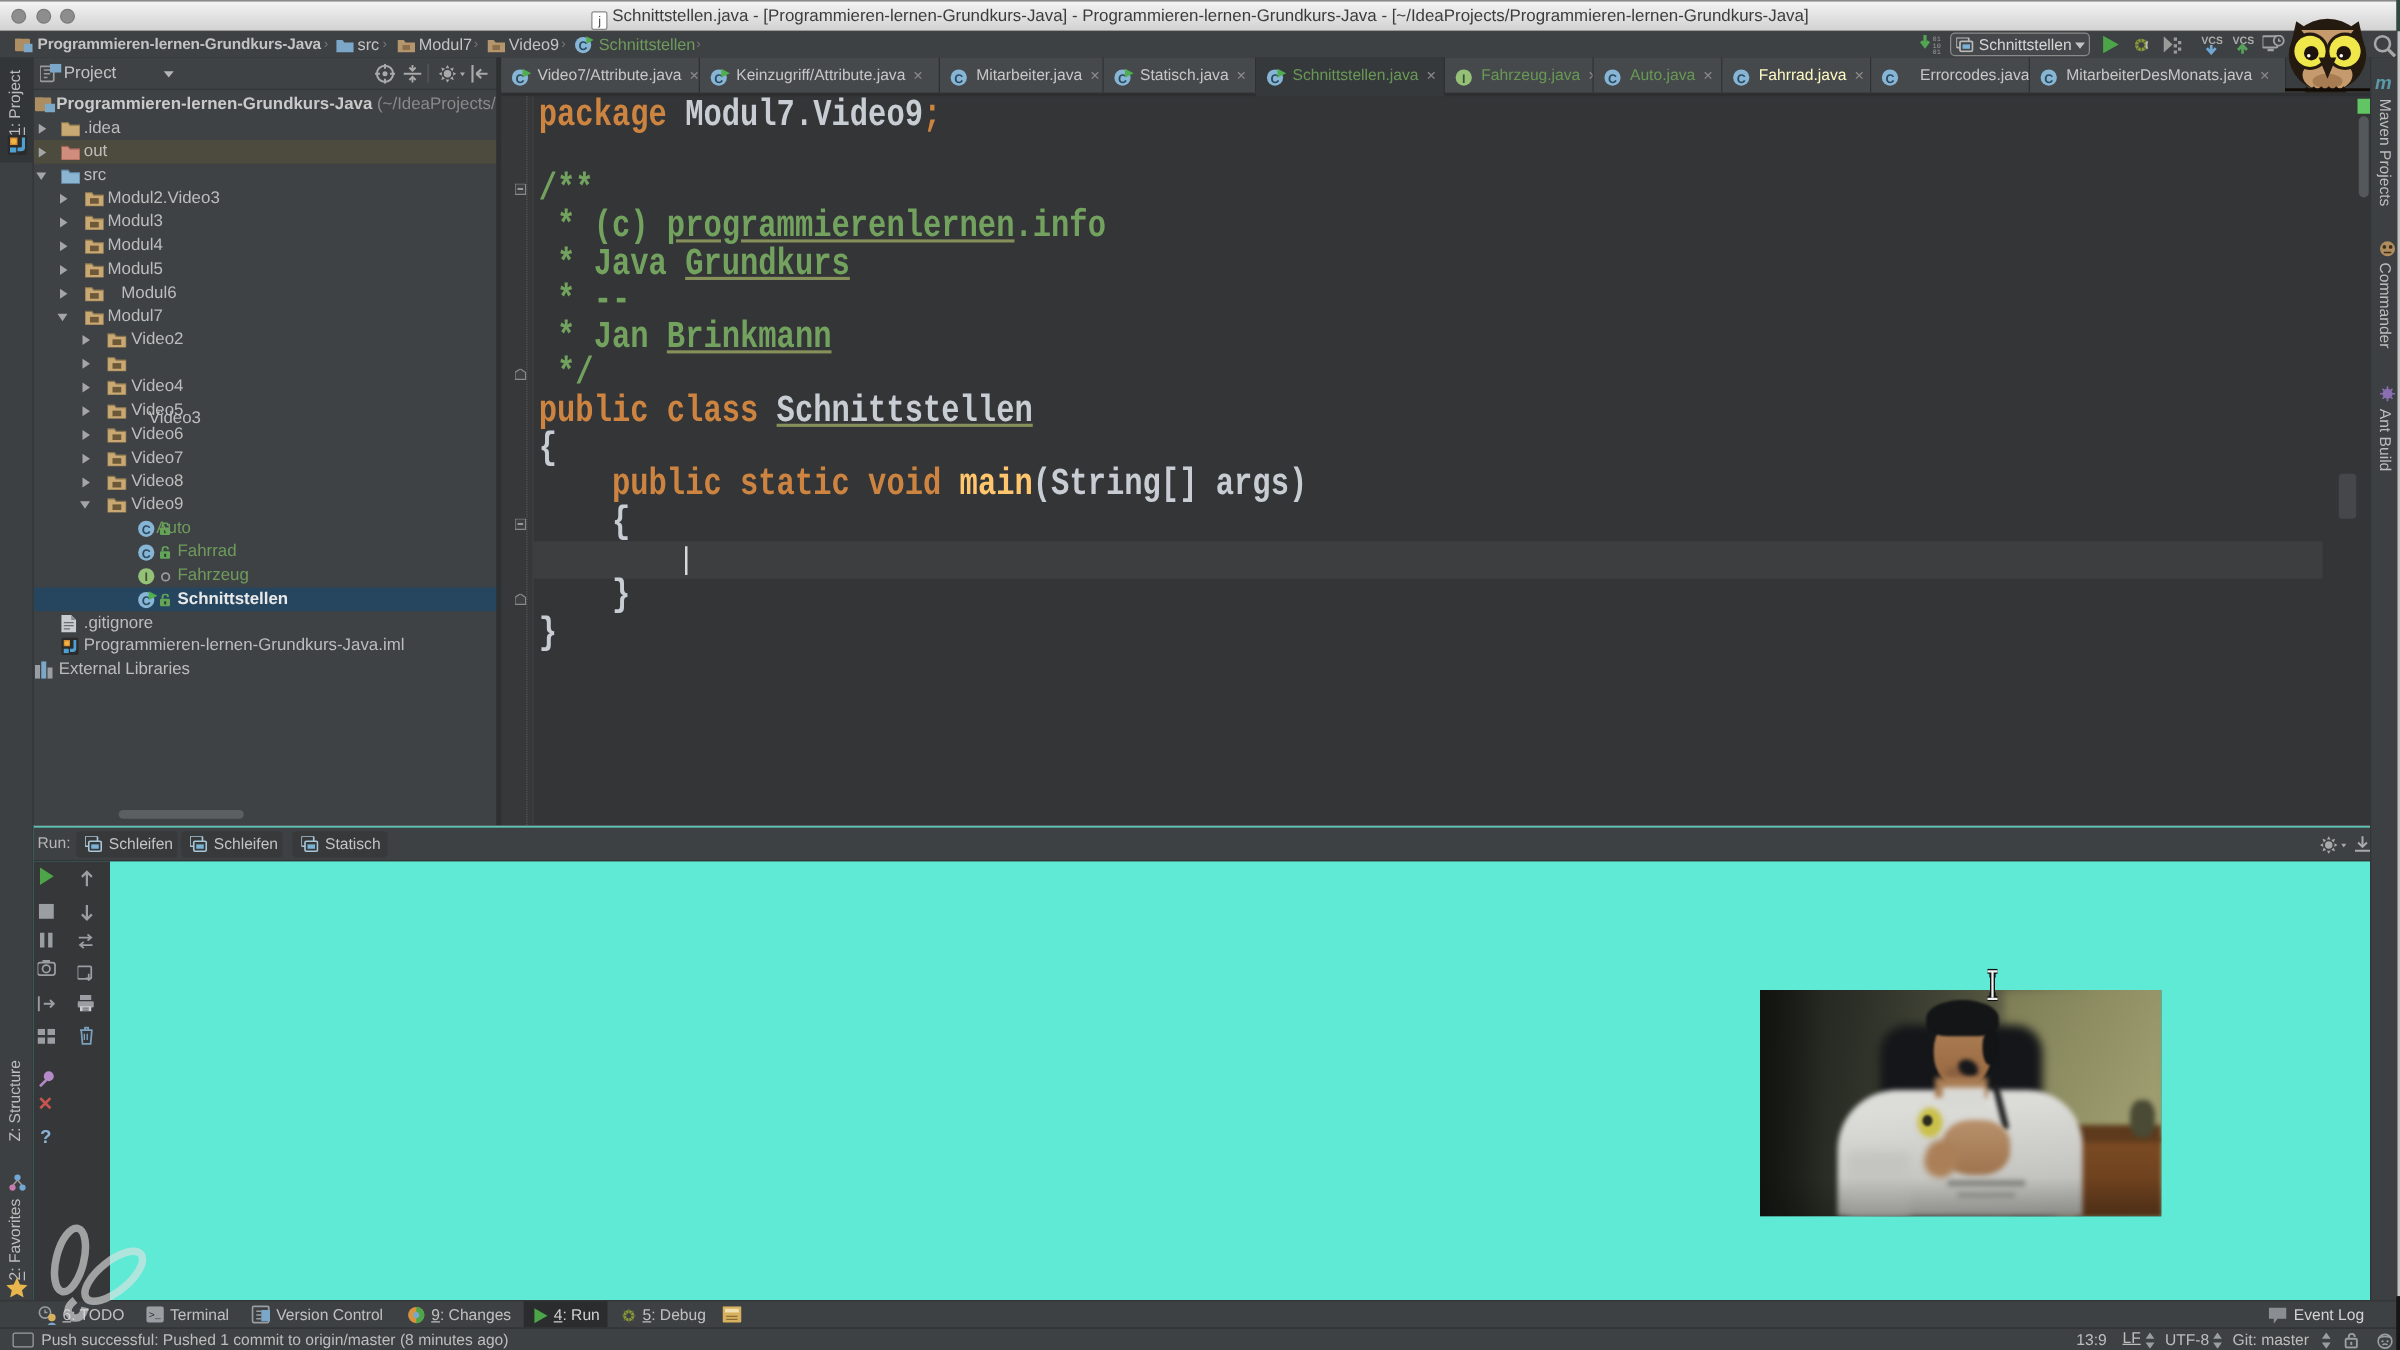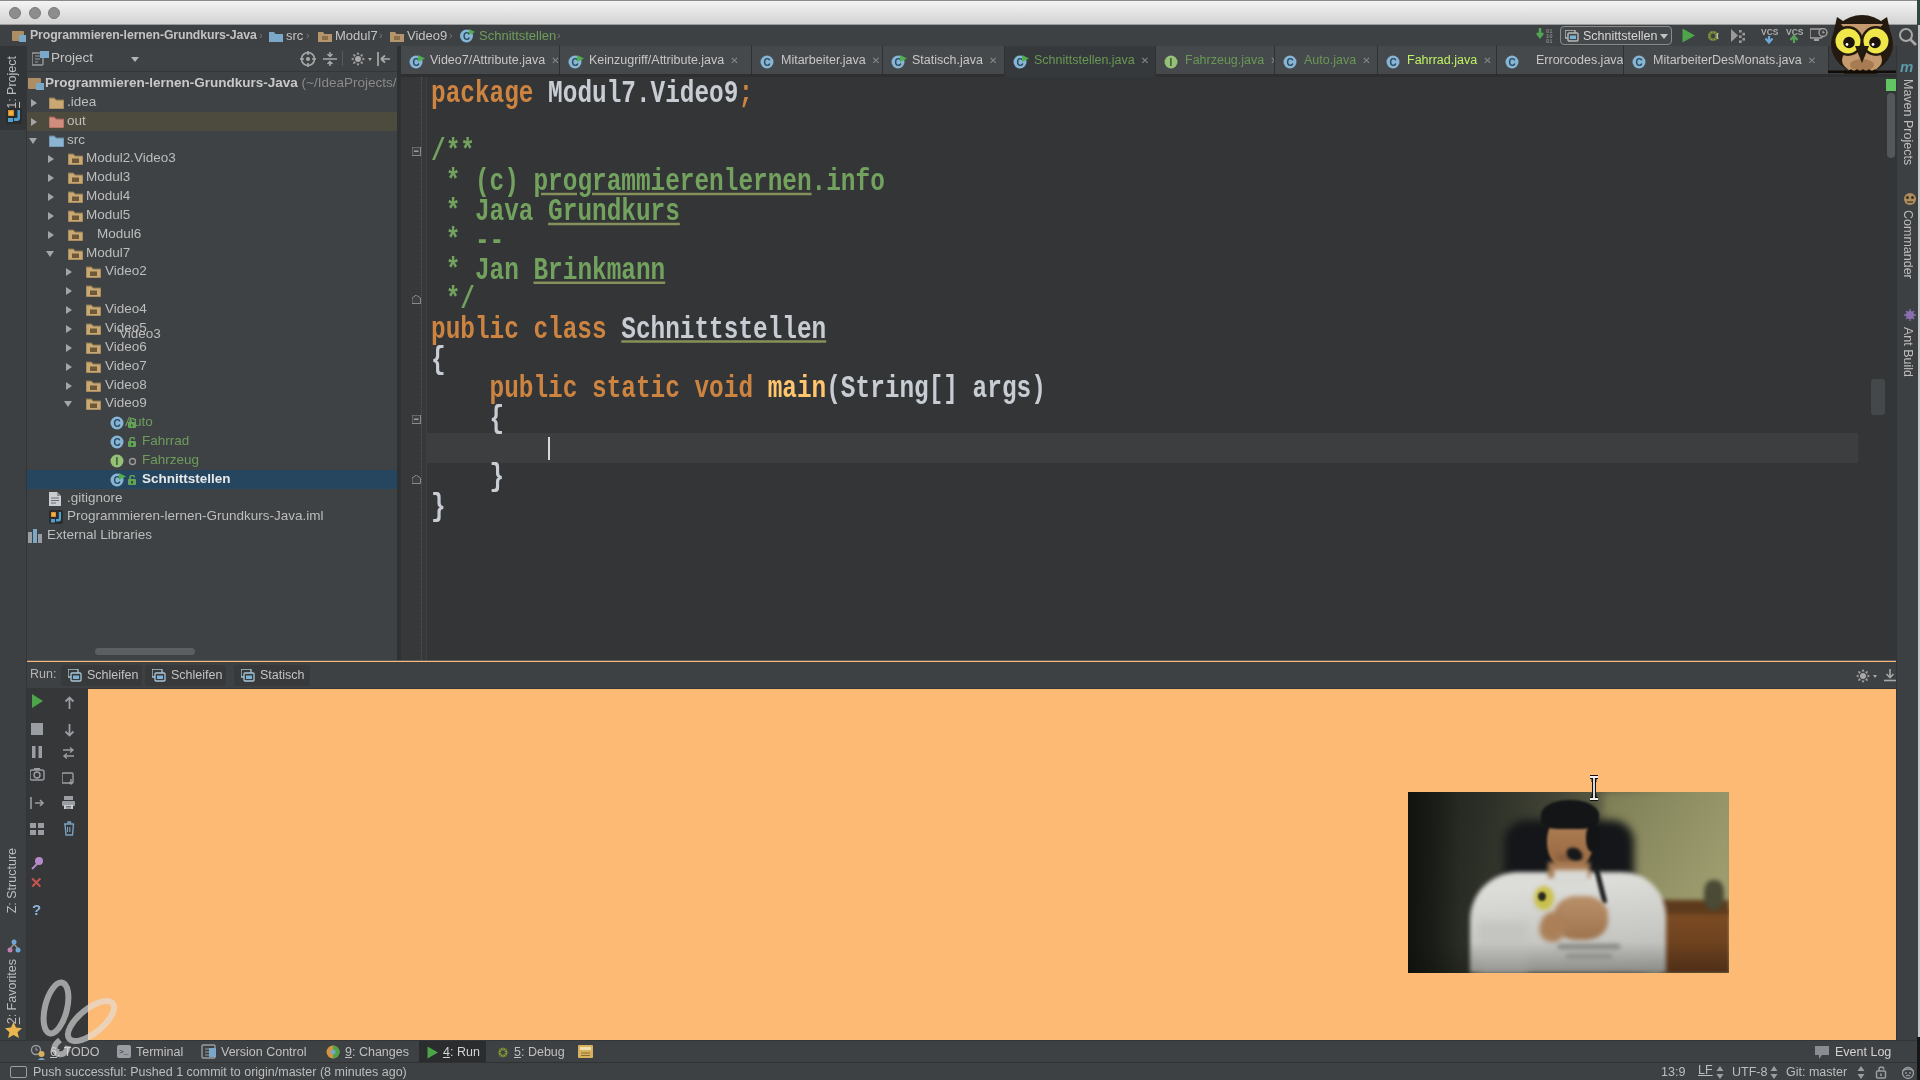--- a/index.html
+++ b/index.html
@@ -40,21 +40,21 @@
 pre.code { font-family:"Liberation Mono",monospace; font-size:24.4px; line-height:23.62px; color:#c8cdd4; font-weight:bold; }
 .kw { color:#cd8441; } .cm { color:#73a25f; } .fn { color:#ffc66d; } .und { text-decoration:underline; text-decoration-color:#86905a; }
 #curline { position:absolute; left:26px; top:387px; width:1432px; height:29.5px; background:#3c3e40; }
 #cursor { position:absolute; left:147px; top:391px; width:2px; height:23px; background:#d8d8d8; }
 
 #scrolllane { position:absolute; left:1457px; top:31px; width:40px; height:583px; background:#333537; }
 
 #rightstripe { left:1896px; top:46px; width:24px; height:994px; background:#3d4043; border-left:1px solid #323537; }
 .vlabel2 { position:absolute; writing-mode:vertical-rl; font-size:12.5px; color:#bdbdbd; left:4px; }
 
-#runpanel { left:27px; top:660px; width:1869px; height:380px; background:#fdba74; border-top:1px solid #5a5d5f; }
+#runpanel { left:27px; top:660px; width:1869px; height:380px; background:#5eead4; border-top:1px solid #5a5d5f; }
 #runhead { position:absolute; left:0; top:1px; width:1869px; height:27px; background:#3e4143; border-bottom:1px solid #333537; }
 .rtab { position:absolute; top:3px; height:21px; background:#37393b; border-radius:3px; font-size:12.5px; color:#c3c3c3; line-height:21px; }
 #runtools { position:absolute; left:0; top:28px; width:61px; height:351px; background:#353739; }
 #console { position:absolute; left:61px; top:28px; width:1808px; height:351px; background:#3b3c3e; }
 #consel { position:absolute; left:0px; top:1px; width:1145px; height:30px; background:#47494b; }
 #conwrap { position:absolute; left:5px; top:2.5px; transform:scaleY(1.25); transform-origin:0 0; }
 pre.con { font-family:"Liberation Mono",monospace; font-size:24.4px; line-height:24px; color:#dadada; font-weight:bold; }
 pre.con .dim { color:#a9a9a9; }
 
 #bottomstripe { left:0; top:1040px; width:1920px; height:22px; background:#3e4143; border-top:1px solid #333537; }
@@ -66,20 +66,21 @@
 
 svg { display:block; }
 </style>
 </head>
 <body>
 <div id="stage">
   <div class="abs" id="titlebar">
     <div class="tl" style="left:9px;"></div>
     <div class="tl" style="left:29px;"></div>
     <div class="tl" style="left:48px;"></div>
+    <div id="title-text"><span style="display:inline-block;width:13px;height:15px;border:1px solid #8a8a8a;border-radius:2px;background:#fff;font-size:10px;color:#444;vertical-align:-3px;line-height:15px;">j</span> Schnittstellen.java - [Programmieren-lernen-Grundkurs-Java] - Programmieren-lernen-Grundkurs-Java - [~/IdeaProjects/Programmieren-lernen-Grundkurs-Java]</div>
   </div>
   <div class="abs" id="navbar">
     <svg class="abs" style="left:12px;top:4px" width="15" height="13">
         <rect x="0" y="2" width="12" height="10" rx="1" fill="#ad8d62"></rect>
         <rect x="0" y="2" width="5" height="2.5" fill="#ad8d62"></rect>
         <rect x="7" y="6" width="7" height="7" fill="#7ba7c9"></rect>
       </svg>
     <div class="crumb" style="left:30px;font-weight:bold;font-size:12.3px;letter-spacing:-0.1px;">Programmieren-lernen-Grundkurs-Java</div>
     <div class="chev" style="left:259px;">›</div>
     <svg class="abs" style="left:269px;top:5px" width="14" height="12">
@@ -461,21 +462,21 @@
             <circle cx="7" cy="8" r="6.5" fill="#94c077"></circle>
             <text x="7" y="12" font-size="10" font-weight="bold" fill="#3a5430" text-anchor="middle" font-family="Liberation Sans">I</text>
           </svg><span style="margin-left:29px;color:#699856;">Fahrzeug.java</span><span class="x">✕</span></div>
       <div class="etab" style="left:874px;width:103px;"><svg class="abs" style="left:8px;top:8px" width="15" height="15">
             <circle cx="7" cy="8" r="6.5" fill="#87b5d5"></circle>
             <text x="7" y="12" font-size="10" font-weight="bold" fill="#2b4a60" text-anchor="middle" font-family="Liberation Sans">C</text>
           </svg><span style="margin-left:29px;color:#699856;">Auto.java</span><span class="x">✕</span></div>
       <div class="etab" style="left:977px;width:119px;"><svg class="abs" style="left:8px;top:8px" width="15" height="15">
             <circle cx="7" cy="8" r="6.5" fill="#87b5d5"></circle>
             <text x="7" y="12" font-size="10" font-weight="bold" fill="#2b4a60" text-anchor="middle" font-family="Liberation Sans">C</text>
-          </svg><span style="margin-left:29px;color:#bef264;">Fahrrad.java</span><span class="x">✕</span></div>
+          </svg><span style="margin-left:29px;color:#fef9c3;">Fahrrad.java</span><span class="x">✕</span></div>
       <div class="etab" style="left:1096px;width:127px;"><svg class="abs" style="left:8px;top:8px" width="15" height="15">
             <circle cx="7" cy="8" r="6.5" fill="#87b5d5"></circle>
             <text x="7" y="12" font-size="10" font-weight="bold" fill="#2b4a60" text-anchor="middle" font-family="Liberation Sans">C</text>
           </svg><span style="margin-left:39px;">Errorcodes.java</span><span class="x">✕</span></div>
       <div class="etab" style="left:1223px;width:205px;"><svg class="abs" style="left:8px;top:8px" width="15" height="15">
             <circle cx="7" cy="8" r="6.5" fill="#87b5d5"></circle>
             <text x="7" y="12" font-size="10" font-weight="bold" fill="#2b4a60" text-anchor="middle" font-family="Liberation Sans">C</text>
           </svg><span style="margin-left:29px;">MitarbeiterDesMonats.java</span><span class="x">✕</span></div>
     </div>
     <div id="curline"></div>

